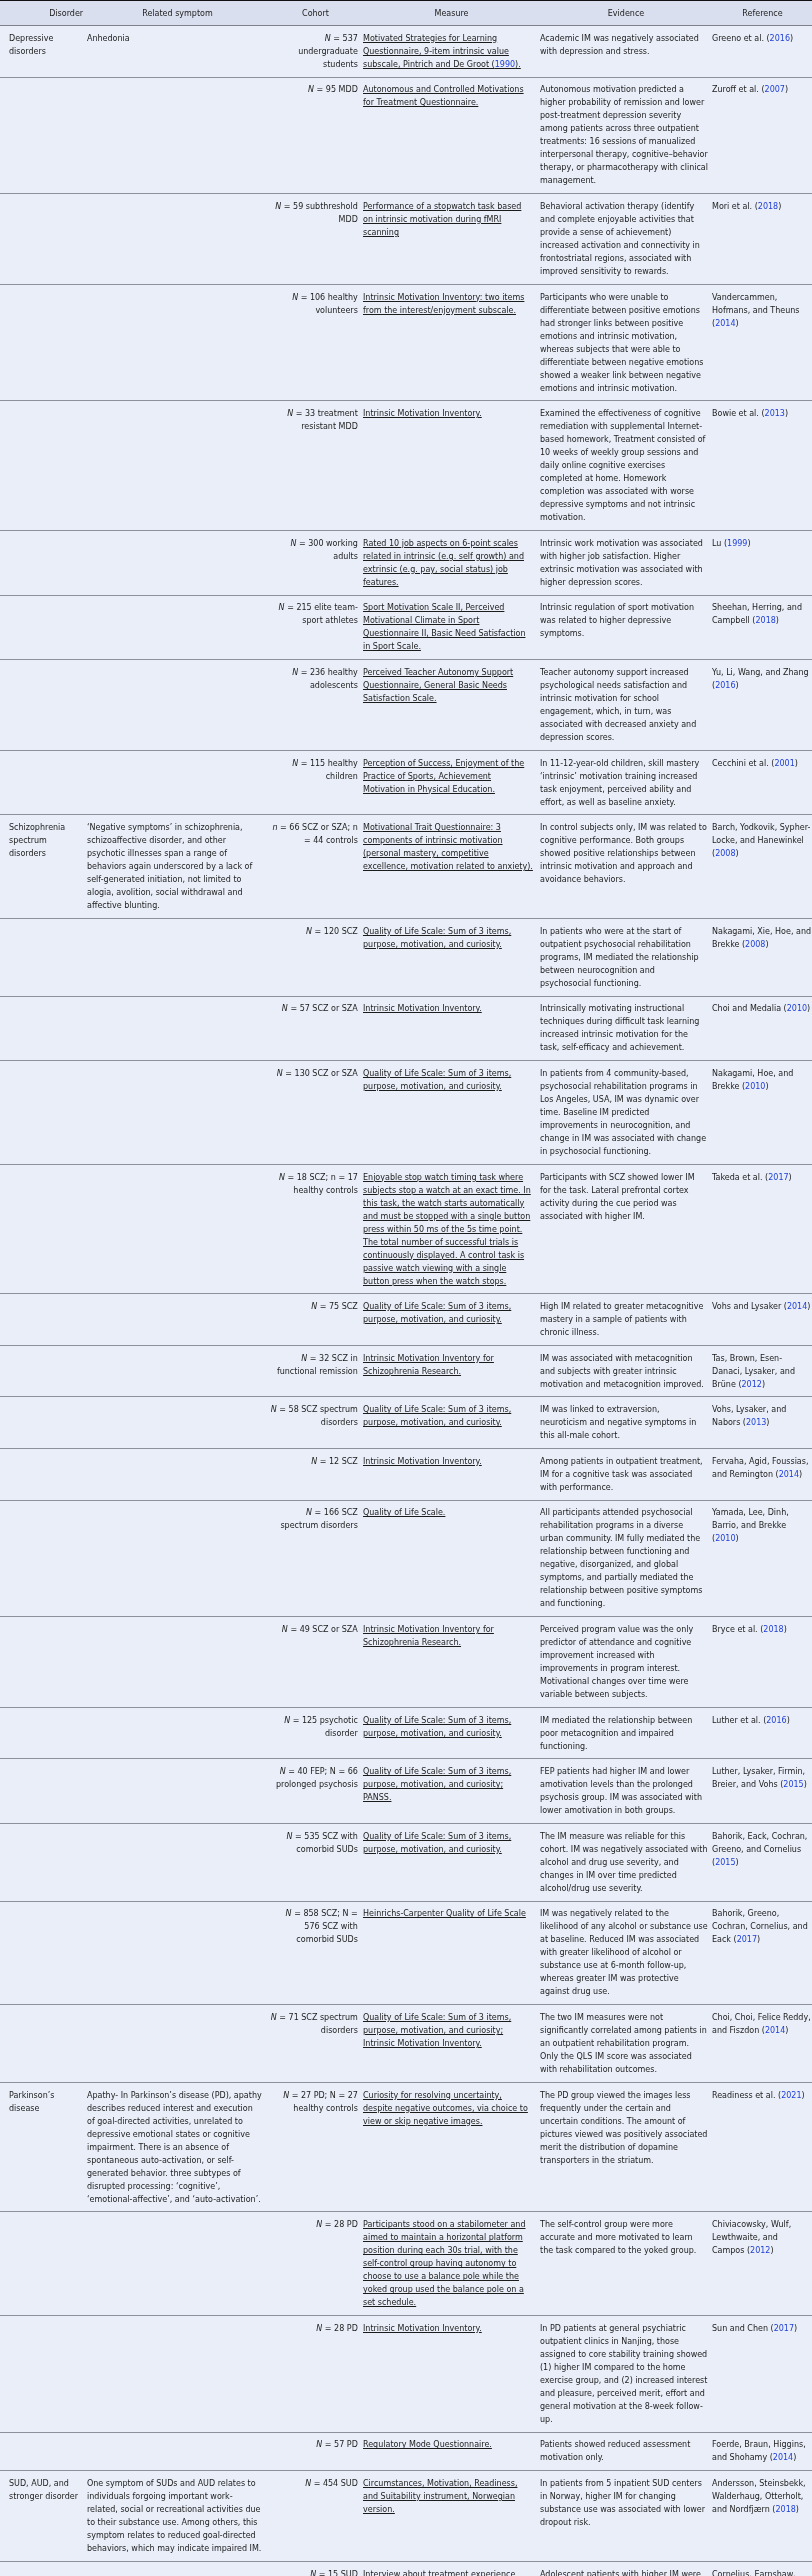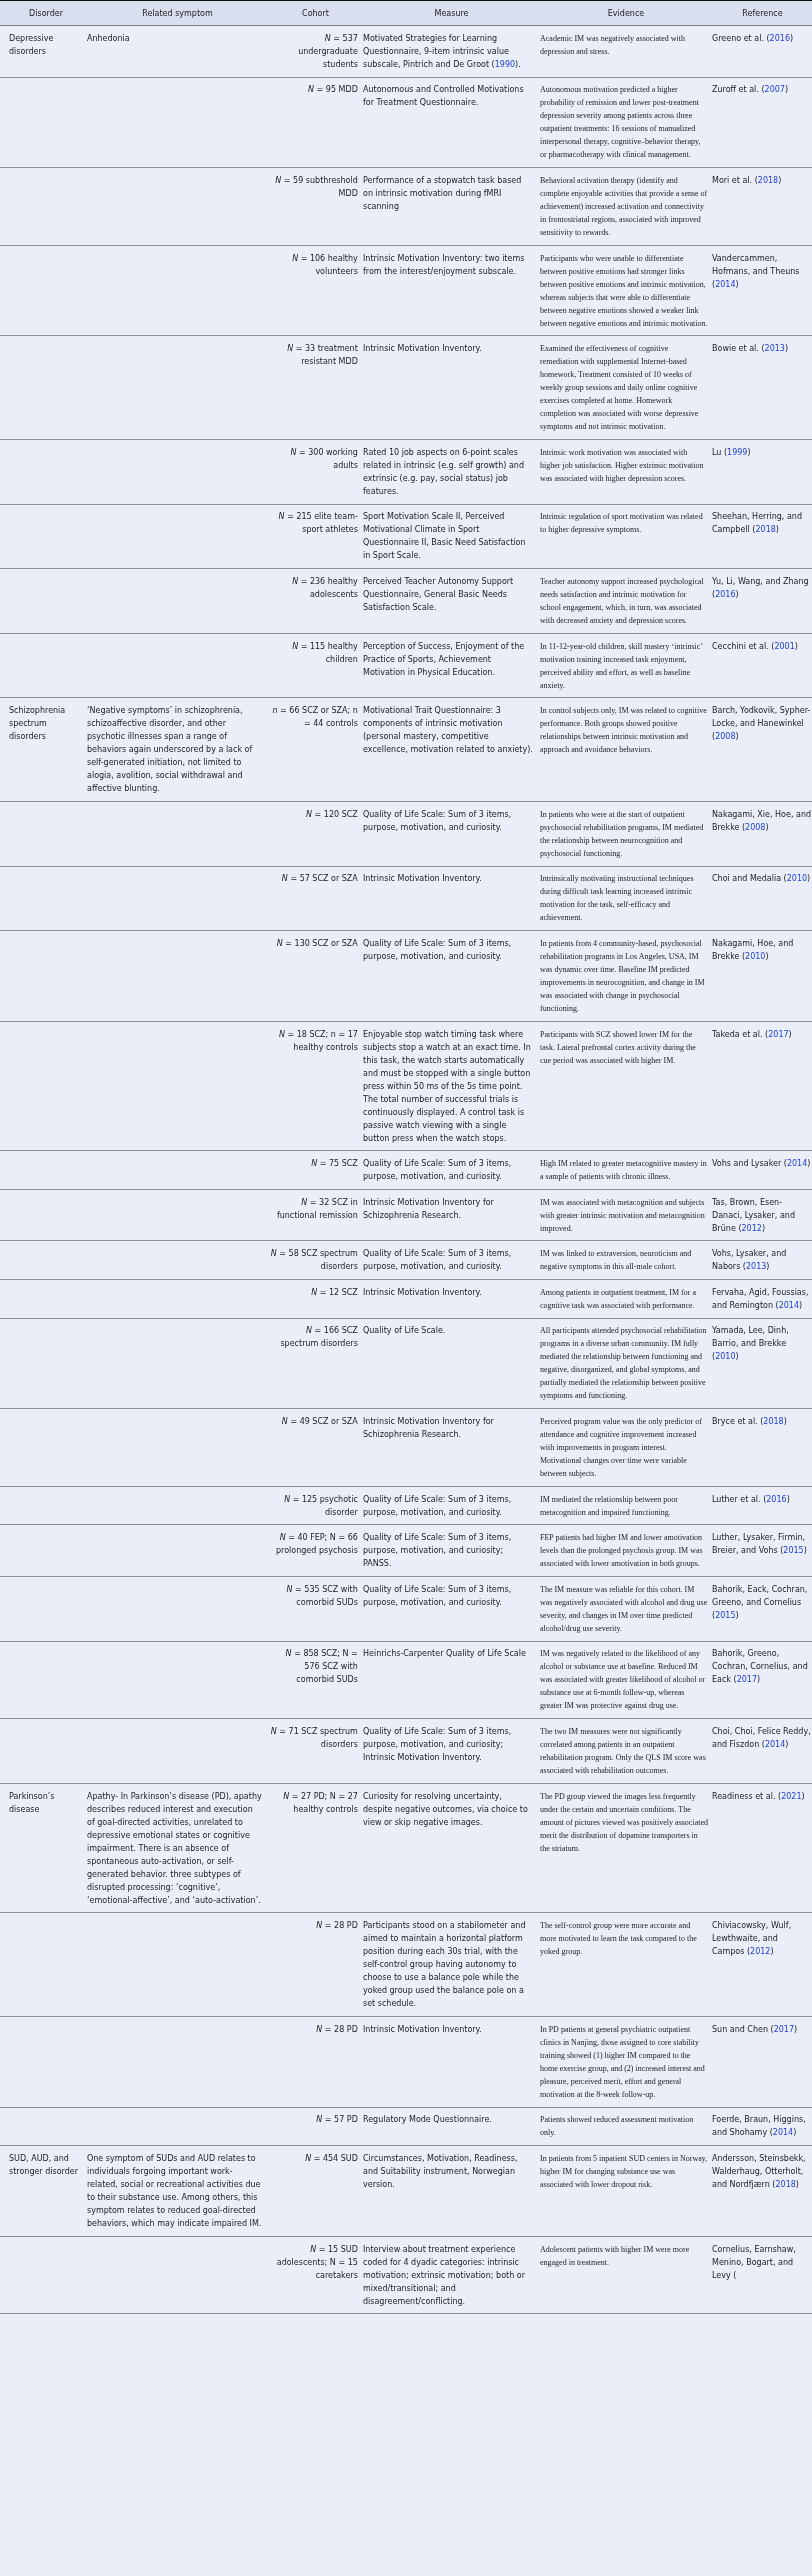--- a/index.html
+++ b/index.html
@@ -24,31 +24,31 @@
     col.c-mea { width: 177px; }
     col.c-evi { width: 172px; }
     col.c-ref { width: 101px; }
     thead tr { background: #d9dfee; }
     th {
       font-weight: normal;
       padding: 5.8px 3.9px 5.2px 3.9px;
       border-bottom: 1px solid #7d828c;
       font-size: 8px;
     }
-    th.left { text-align: center; padding-left: 9px; }
+    th.left { text-align: right; padding-left: 9px; }
     td {
       vertical-align: top;
       padding: 5.8px 5.2px 5.8px 9px;
       border-bottom: 1px solid #8c919a;
       word-wrap: break-word;
     }
     td.sym { padding-left: 0px; margin-top: 24px; }
     td.coh { padding-left: 0px; text-align: right; }
-    td.mea { padding-left: 0px; padding-right: 6.5px; }
-    td.evi { padding-left: 0px; padding-right: 3.9px; font-family: Liberation Serif, serif; }
+    td.mea { padding-left: 0px; padding-right: 6.5px; text-decoration: underline; }
+    td.evi { padding-left: 0px; padding-right: 3.9px; }
     td.ref { padding-left: 0px; padding-right: 1.3px; }
     .yr { color: #1f3fd6; }
     .italic { font-style: italic; }
   </style>
 </head>
 <body>
 
 <table>
   <colgroup>
     <col class="c-dis">

